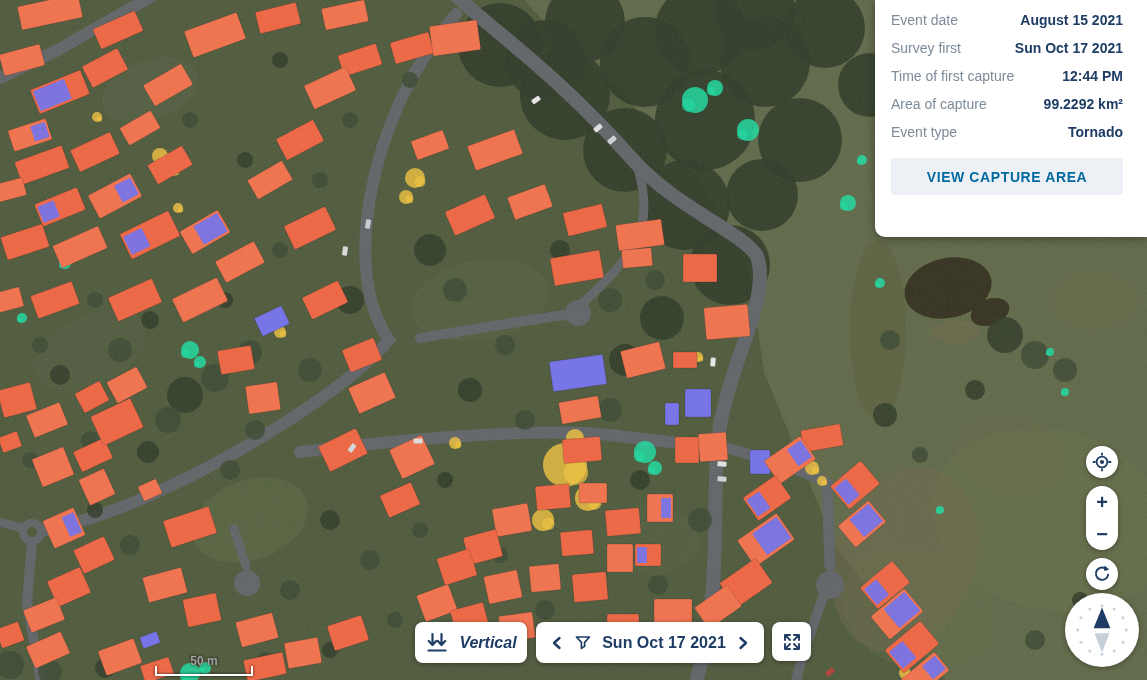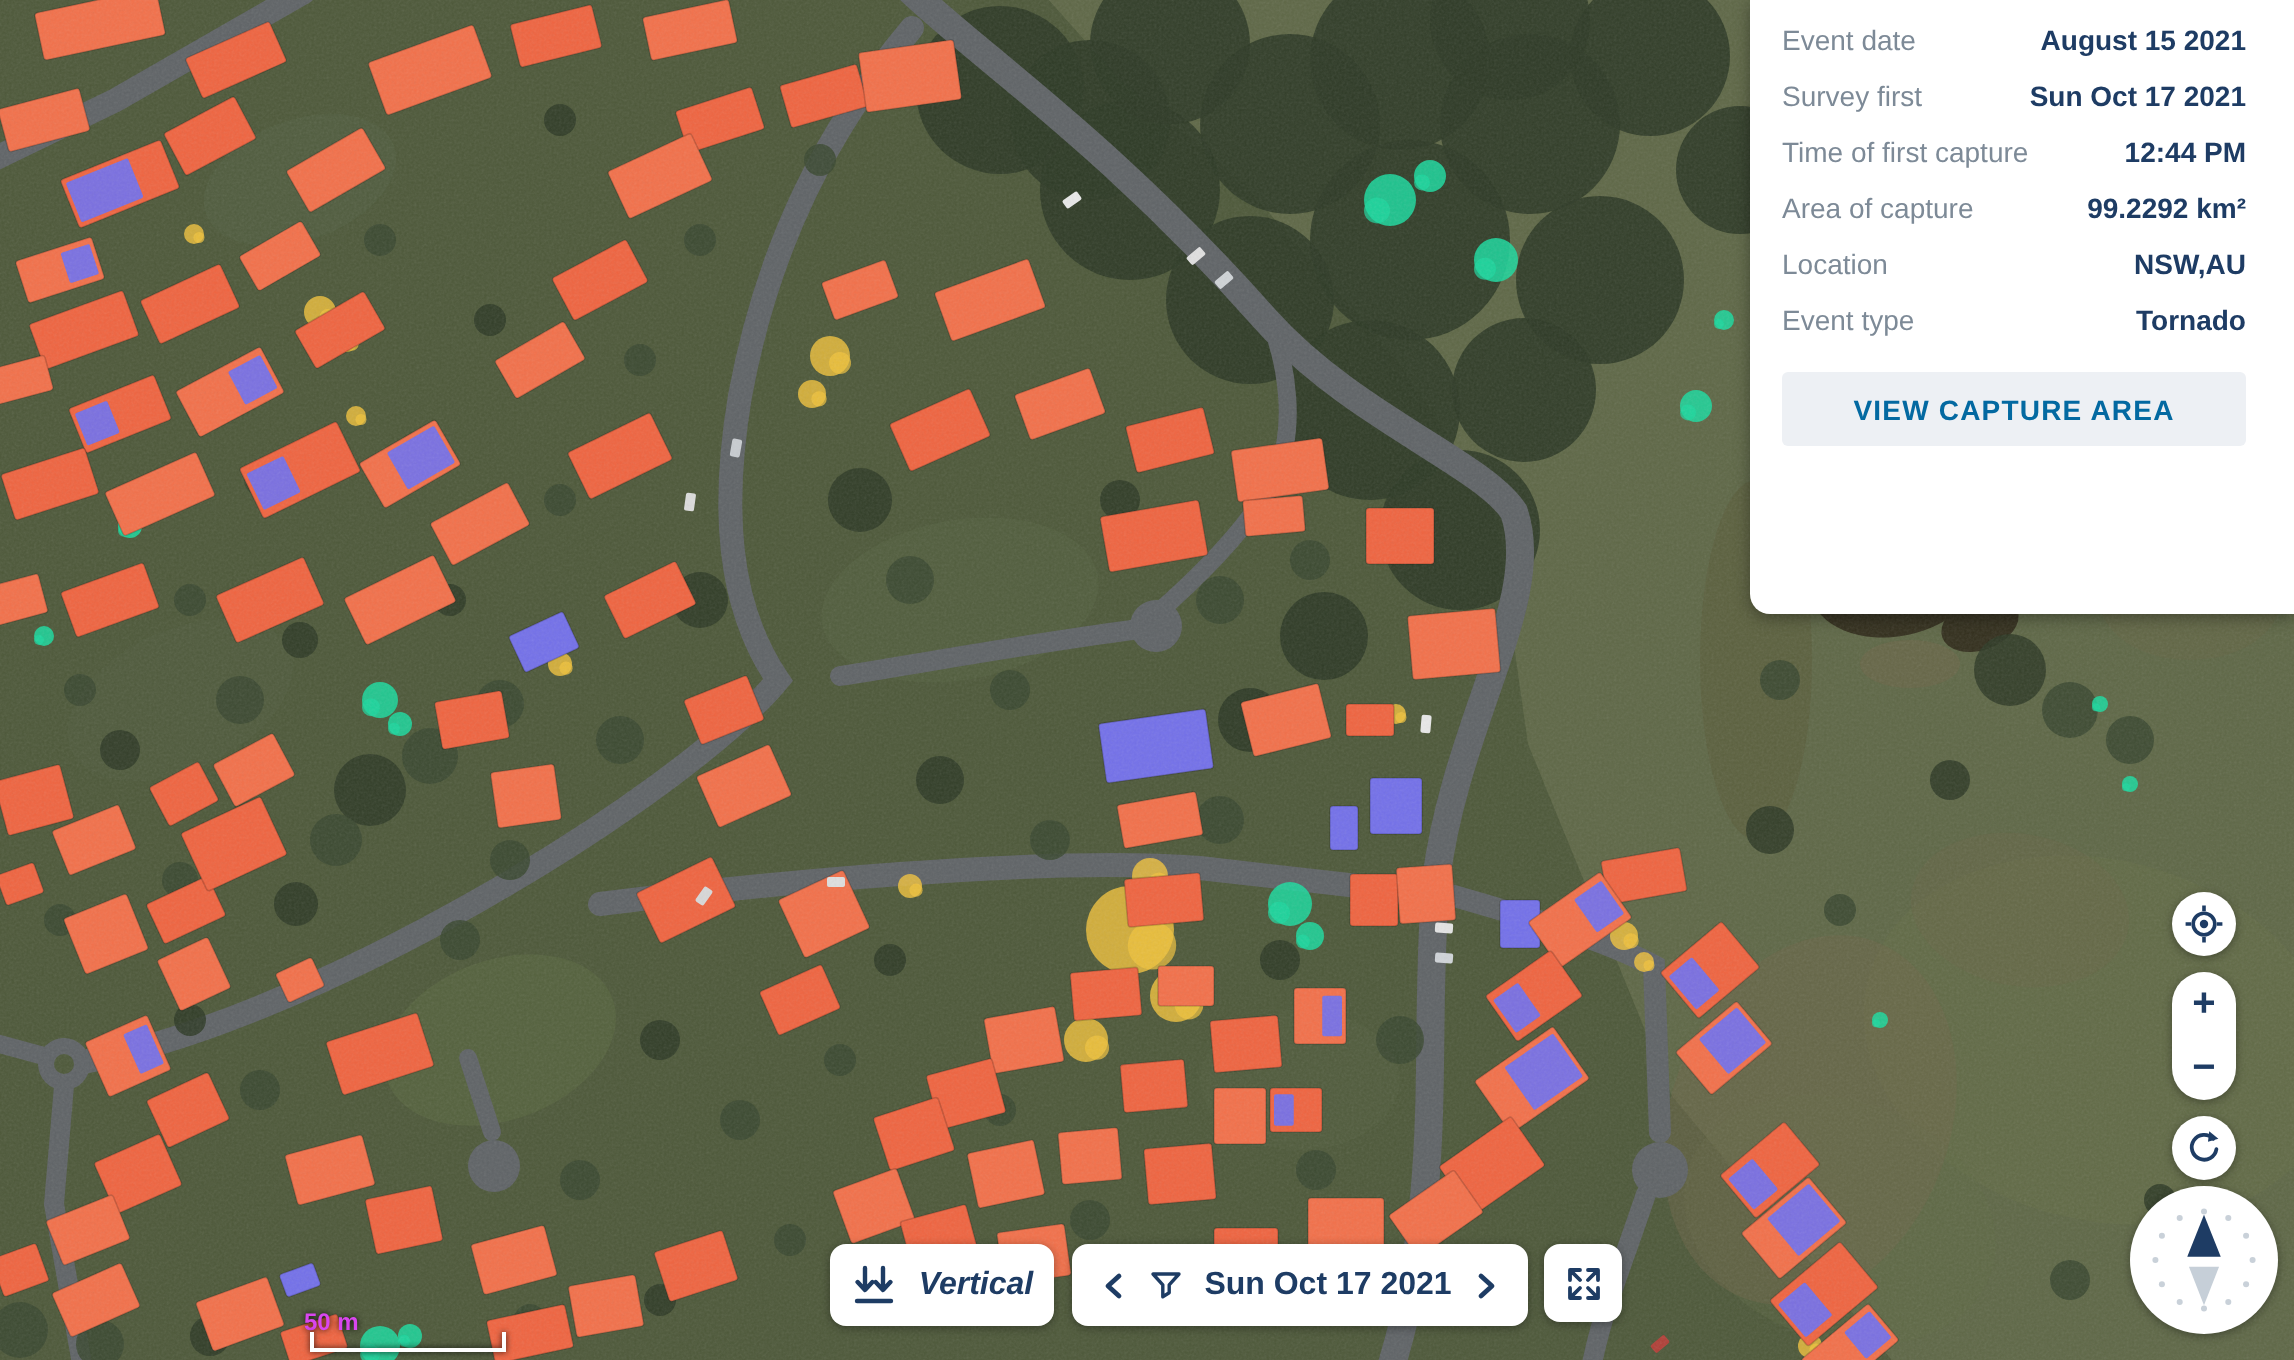--- a/index.html
+++ b/index.html
@@ -1,21 +1,21 @@
 <!DOCTYPE html>
 <html><head>
 <meta charset="utf-8">
 <style>
   html,body{margin:0;padding:0;background:#222;}
   .stage{position:relative;width:1147px;height:680px;overflow:hidden;
          font-family:"Liberation Sans",sans-serif;}
   #map-svg{position:absolute;left:0;top:0;display:block;}
 
   
-  .panel{position:absolute;top:0;right:0;width:272px;height:307px;background:#ffffff;
+  .panel{position:absolute;top:0;right:0;width:272px;height:237px;background:#ffffff;
          border-radius:0 0 0 10px;box-shadow:0 2px 8px rgba(0,0,0,.35);
          box-sizing:border-box;padding:6px 24px 12px 16px;}
   .panel .row{display:flex;justify-content:space-between;align-items:center;height:28px;}
   .panel .lbl{color:#7d8a97;font-size:14px;}
   .panel .val{color:#1e3c64;font-size:14px;font-weight:700;}
   .view-btn{display:block;width:100%;height:37px;margin-top:12px;border:none;cursor:pointer;
             background:#edf0f4;color:#0369a1;font-family:inherit;font-size:14px;font-weight:700;
             letter-spacing:.6px;border-radius:3px;}
 
   
@@ -36,21 +36,21 @@
   .locate-btn{left:1086px;top:446px;width:32px;height:32px;border-radius:50%;}
   .zoom-pill{position:absolute;left:1086px;top:486px;width:32px;height:64px;background:#fff;border-radius:16px;
              box-shadow:0 1px 5px rgba(0,0,0,.35);display:flex;flex-direction:column;}
   .zoom-pill button{flex:1;background:none;border:none;cursor:pointer;color:#1e3c64;
                     font-size:20px;font-weight:700;font-family:inherit;line-height:1;padding:0;}
   .rotate-btn{left:1086px;top:558px;width:32px;height:32px;border-radius:50%;}
   .compass{left:1065px;top:593px;width:74px;height:74px;border-radius:50%;}
 
   
   .scalebar{position:absolute;left:152px;top:652px;width:104px;height:28px;pointer-events:none;}
-  .scalebar .txt{position:absolute;left:0;right:0;top:2px;color:#d946ef;
+  .scalebar .txt{position:absolute;left:0;right:0;top:2px;text-align:center;color:#a3a3a3;
                  font-size:12px;font-weight:700;text-shadow:0 0 3px rgba(0,0,0,.9);}
   .scalebar svg{position:absolute;left:0;top:0;filter:drop-shadow(0 0 1.5px rgba(0,0,0,.8));}
   .icon{display:block;}
 </style>
 </head>
 <body>
 
 <div class="stage">
 
   <svg id="map-svg" width="1147" height="680" viewBox="0 0 1147 680">
@@ -646,24 +646,20 @@
     </div>
     <div class="row">
       <span class="lbl">Time of first capture</span>
       <span class="val">12:44 PM</span>
     </div>
     <div class="row">
       <span class="lbl">Area of capture</span>
       <span class="val">99.2292 km²</span>
     </div>
     <div class="row">
-      <span class="lbl">Location</span>
-      <span class="val">NSW,AU</span>
-    </div>
-    <div class="row">
       <span class="lbl">Event type</span>
       <span class="val">Tornado</span>
     </div>
     <button class="view-btn">VIEW CAPTURE AREA</button>
   </div>
 
   <button class="tb-btn vertical-btn">
     <svg class="icon" width="24" height="22" viewBox="0 0 24 22">
       <g stroke="#1e3c64" stroke-width="2.2" fill="none" stroke-linecap="round" stroke-linejoin="round">
         <path d="M7.5,2 V12.5 M3.8,9 L7.5,13 L11.2,9"></path>

